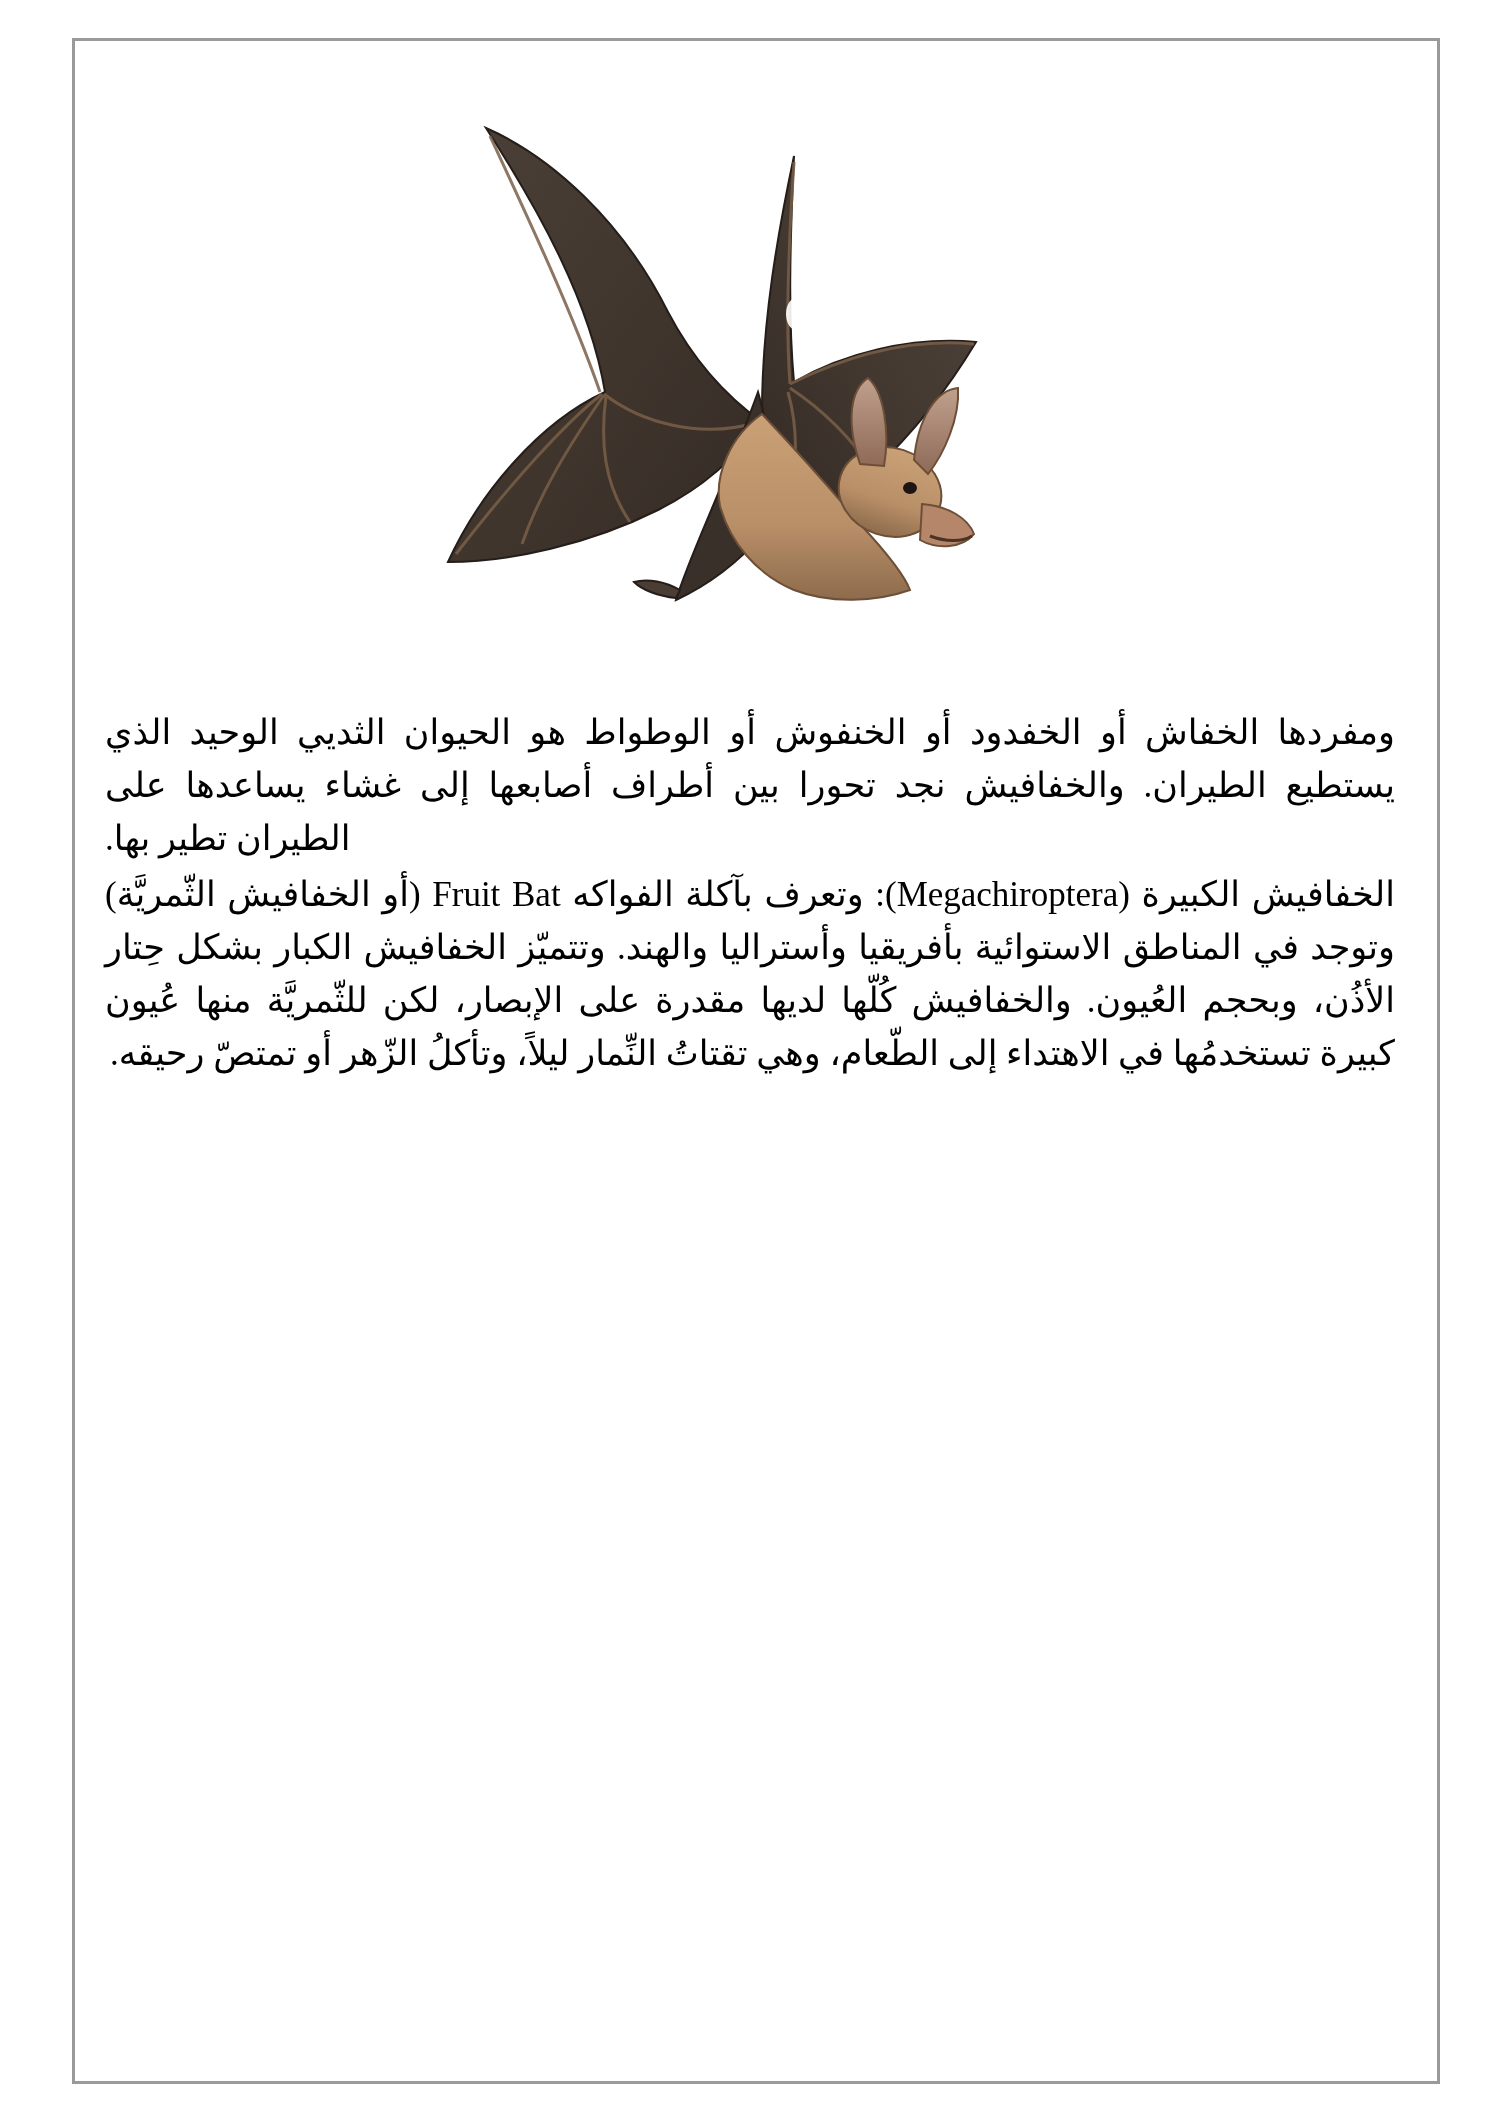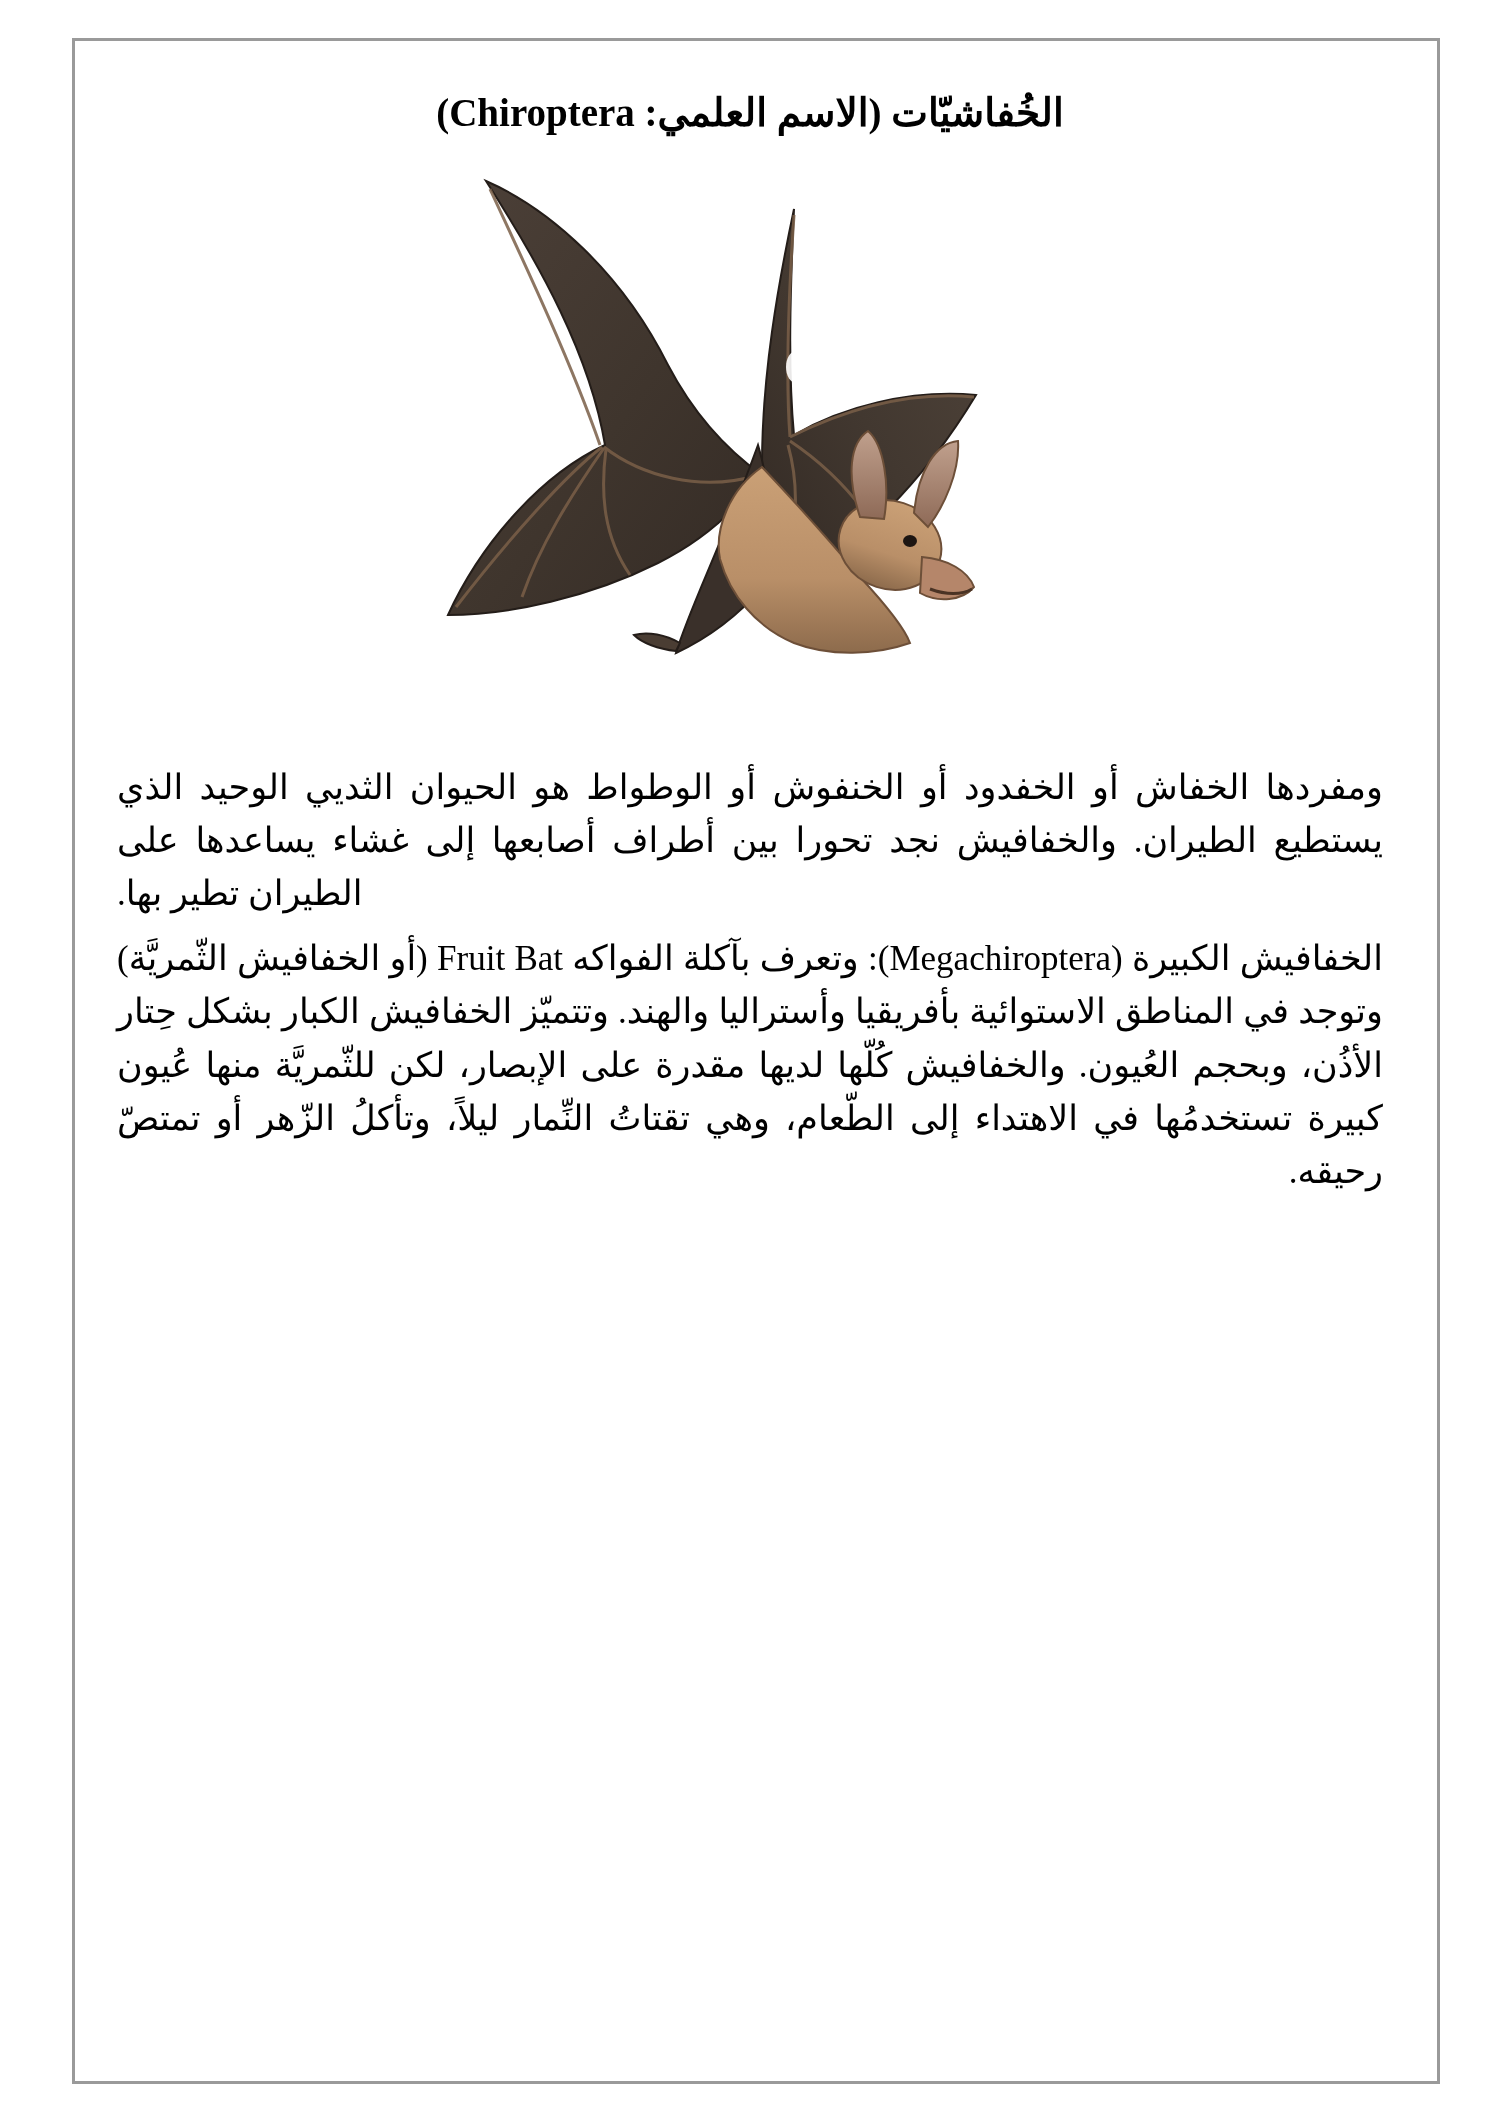--- a/index.html
+++ b/index.html
@@ -71,21 +71,21 @@
   .bat-svg { display: block; width: 720px; height: 600px; }
 
   .body-text {
     direction: rtl;
     text-align: justify;
     text-align-last: center;
     font-family: "Liberation Serif", serif;
     font-size: 35px;
     line-height: 1.52;
     color: #000000;
-    margin: 12px;
+    margin: 0;
   }
 
   .para-1 {
     text-align: justify;
     text-align-last: left;
     margin-bottom: 2px;
   }
 
   .para-2 {
     text-align: right;
@@ -99,21 +99,20 @@
   }
 </style>
 </head>
 <body>
 
 <div class="page">
   <div class="page-border"></div>
 
   <div class="content">
 
-    <h1 class="doc-title">الخُفاشيّات (الاسم العلمي: Chiroptera)</h1>
 
     <div class="figure">
       <div class="bat-wrap">
         <svg class="bat-svg" viewBox="0 0 720 600" xmlns="http://www.w3.org/2000/svg">
           <defs>
             <linearGradient id="wingGradL" x1="0" y1="0" x2="1" y2="1">
               <stop offset="0%" stop-color="#4c4038"></stop>
               <stop offset="55%" stop-color="#3f352d"></stop>
               <stop offset="100%" stop-color="#342b25"></stop>
             </linearGradient>

